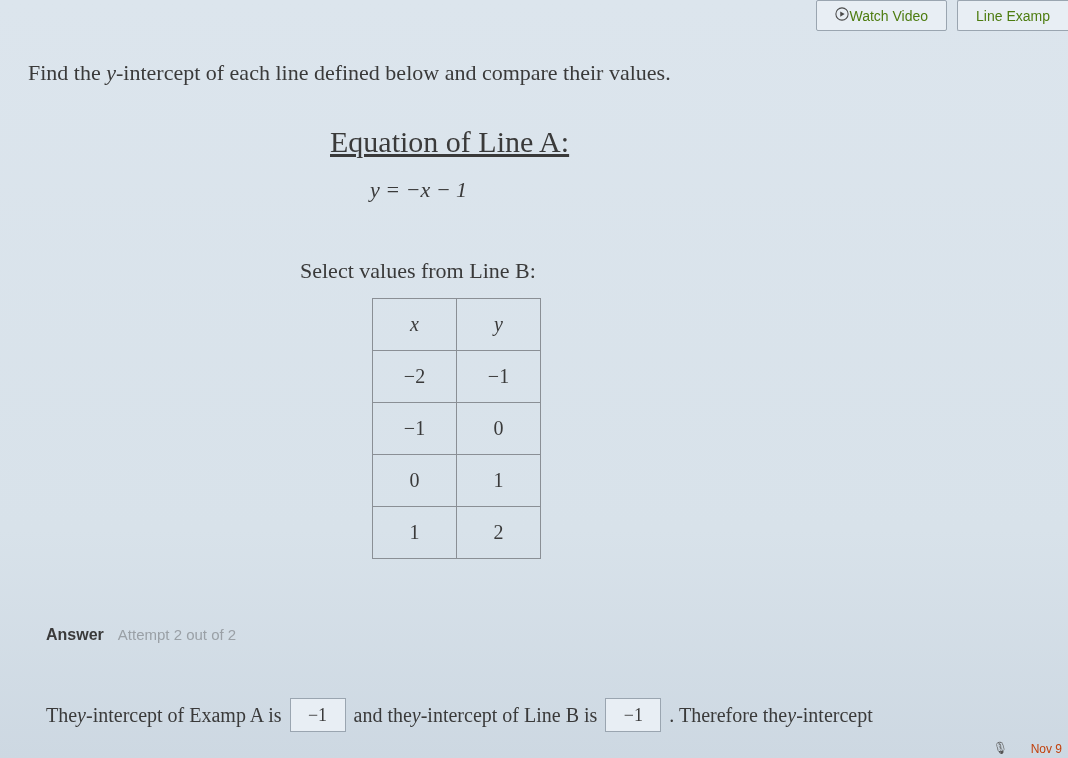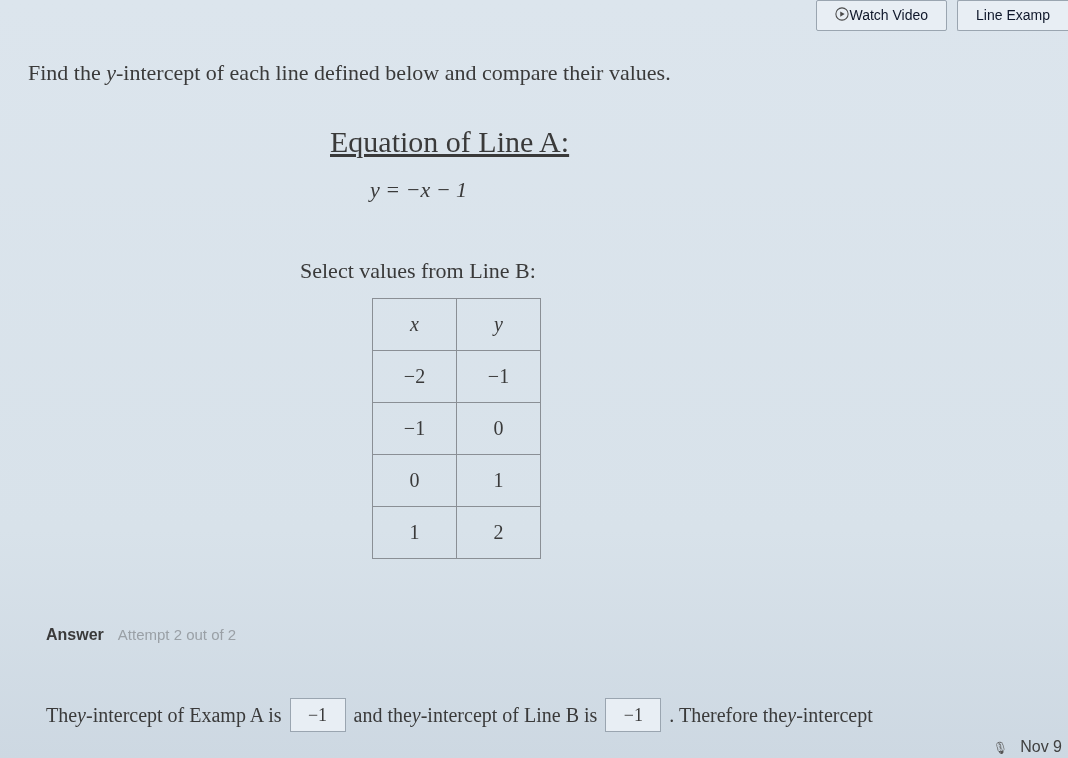--- a/index.html
+++ b/index.html
@@ -23,23 +23,23 @@
       display: flex;
       gap: 10px;
       padding-right: 0;
     }
     .btn {
       border: 1px solid #9aa5b0;
       background: #e8eef4;
       padding: 6px 18px;
       font-family: Arial, sans-serif;
       font-size: 14px;
-      color: #0f172a;
+      color: #4d7c0f;
       display: flex;
-      align-items: flex-start;
+      align-items: center;
       gap: 0;
       border-radius: 2px;
     }
     .btn:last-child {
       border-right: none;
       border-top-right-radius: 0;
       border-bottom-right-radius: 0;
     }
     .play-icon svg {
       width: 14px;
@@ -137,22 +137,22 @@
       width: 56px;
       height: 34px;
       font-size: 18px;
       margin: 0 8px;
     }
     .nov-date {
       position: absolute;
       bottom: 2px;
       right: 6px;
       font-family: Arial, sans-serif;
-      font-size: 16px;
-      color: #404040;
+      font-size: 12px;
+      color: #c2410c;
       text-align: center;
     }
     .mic-icon {
       position: absolute;
       bottom: 2px;
       right: 60px;
       font-size: 12px;
       color: #555;
     }
   </style>

